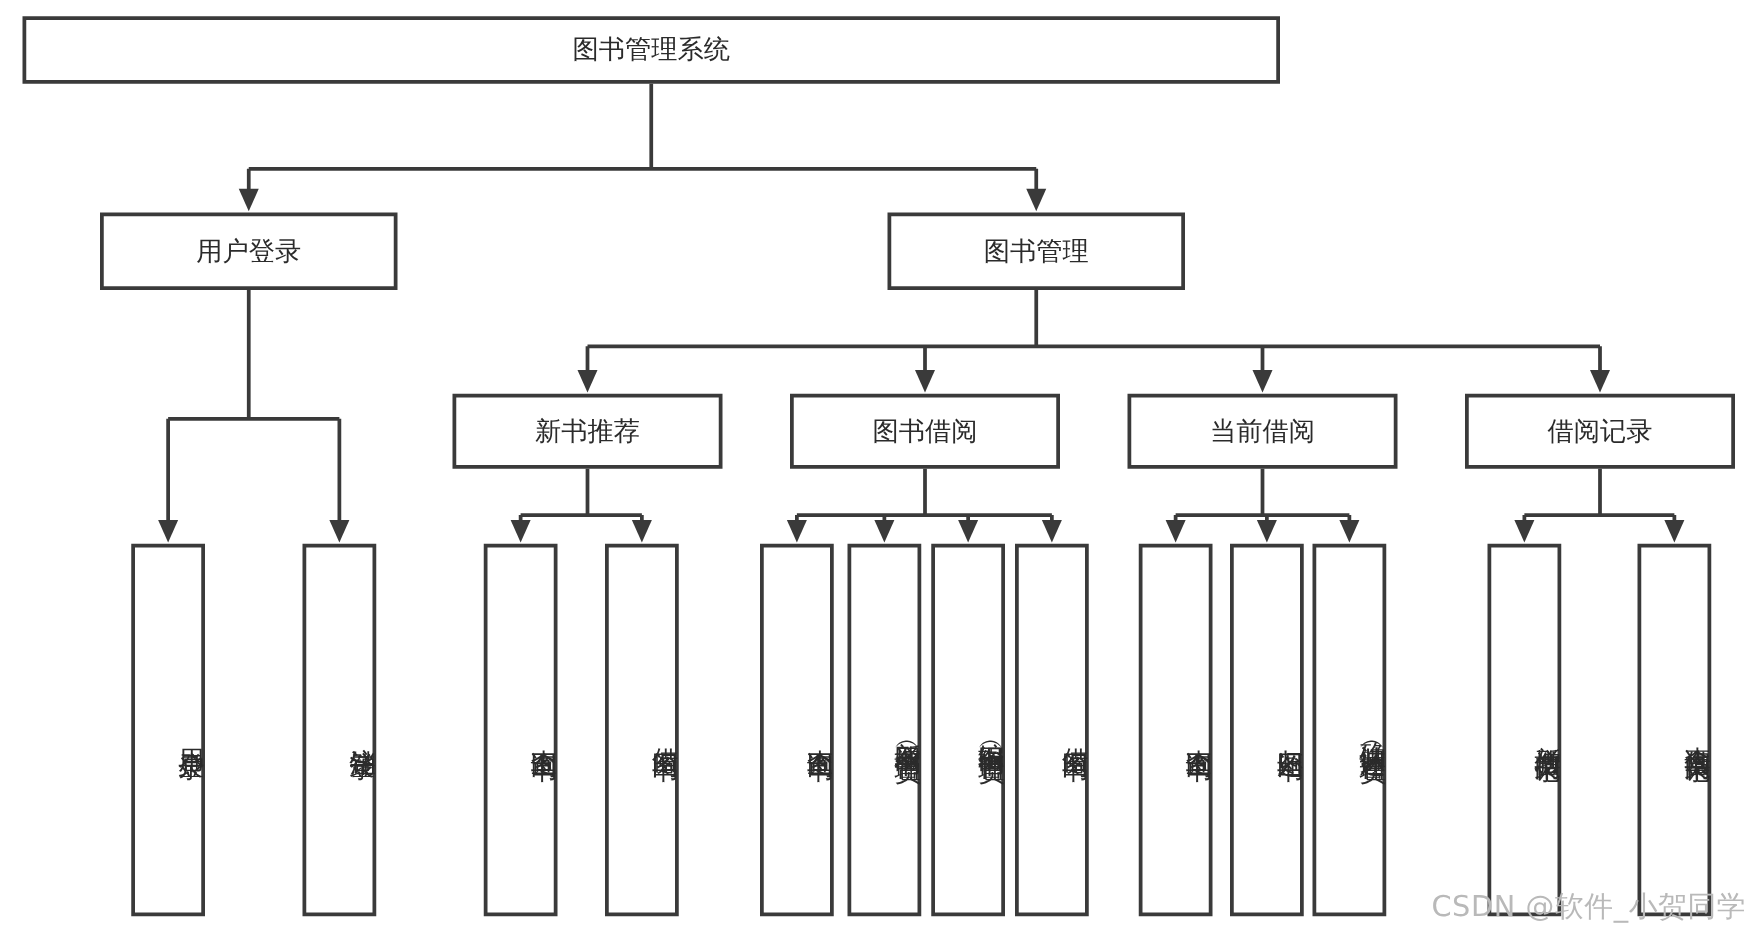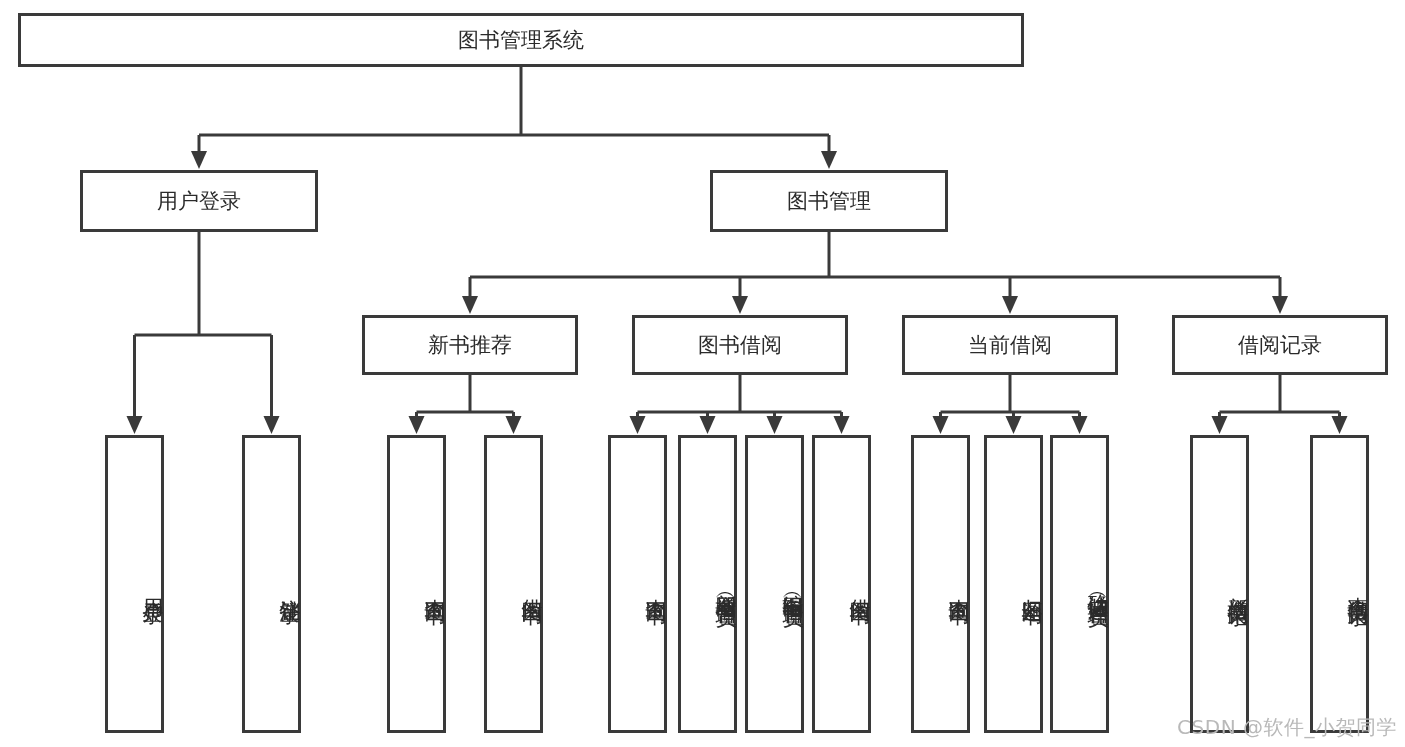--- a/index.html
+++ b/index.html
@@ -61,21 +61,21 @@
     align-items: flex-start;
     justify-content: center;
     white-space: nowrap;
     pointer-events: none;
   }
   .watermark {
     position: absolute;
     right: 8px;
     bottom: 6px;
     font-family: "DejaVu Sans", "Liberation Sans", sans-serif;
-    font-size: 20px;
+    font-size: 23px;
     color: #b9b9b9;
     letter-spacing: 0.5px;
     white-space: nowrap;
   }
 </style>
 </head>
 <body>
 
 <div id="diagram-root">
 

